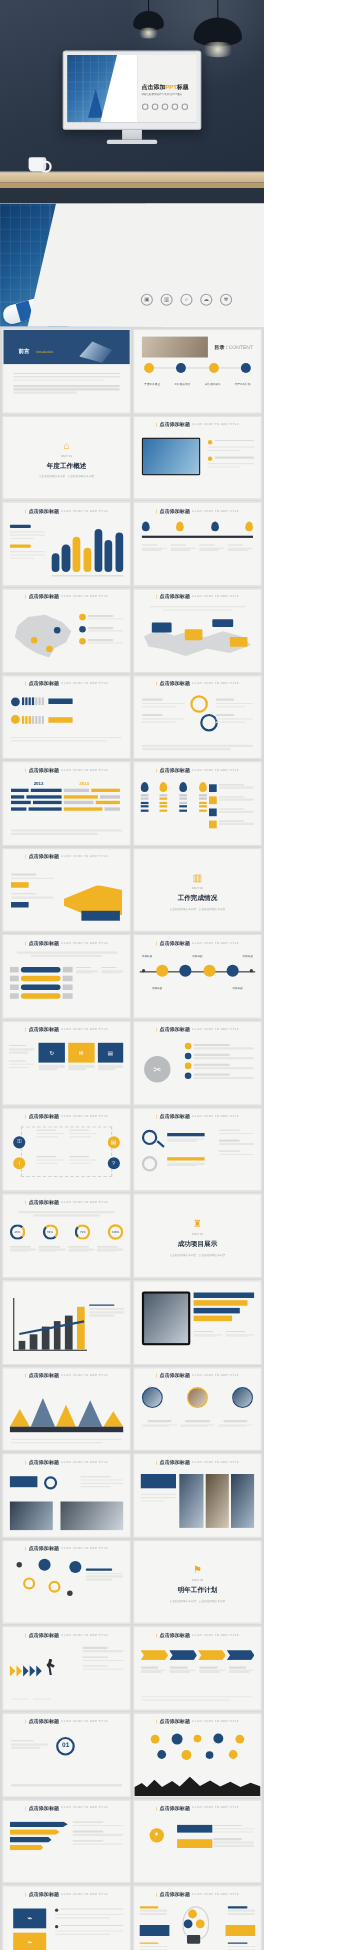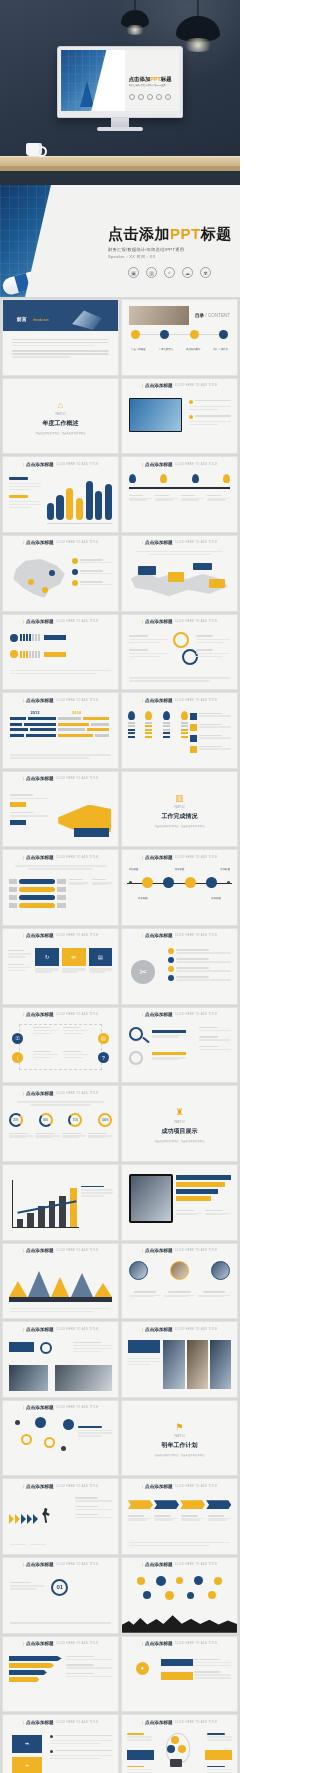--- a/index.html
+++ b/index.html
@@ -205,27 +205,20 @@
       <div class="hero-arrow"></div>
       <div class="hero-tube">
         <div class="body"></div>
         <div class="band"></div>
         <div class="cap"></div>
       </div>
       <div class="hero-slant"></div>
     </div>
     <div class="hero-right"></div>
 
-    <div class="hero-txt">
-      <div class="hero-h1">
-        <span>点击添加</span><em>PPT</em><span>标题</span>
-      </div>
-      <div class="hero-sub">财务汇报/数据统计/年终总结/PPT通用</div>
-      <div class="hero-sub2">Speaker：XX  时间：XX</div>
-    </div>
     <div class="hero-icons">
       <span>▣</span>
       <span>▥</span>
       <span>⌕</span>
       <span>☁</span>
       <span>✾</span>
     </div>
   </div>
 
   <div class="grid">

